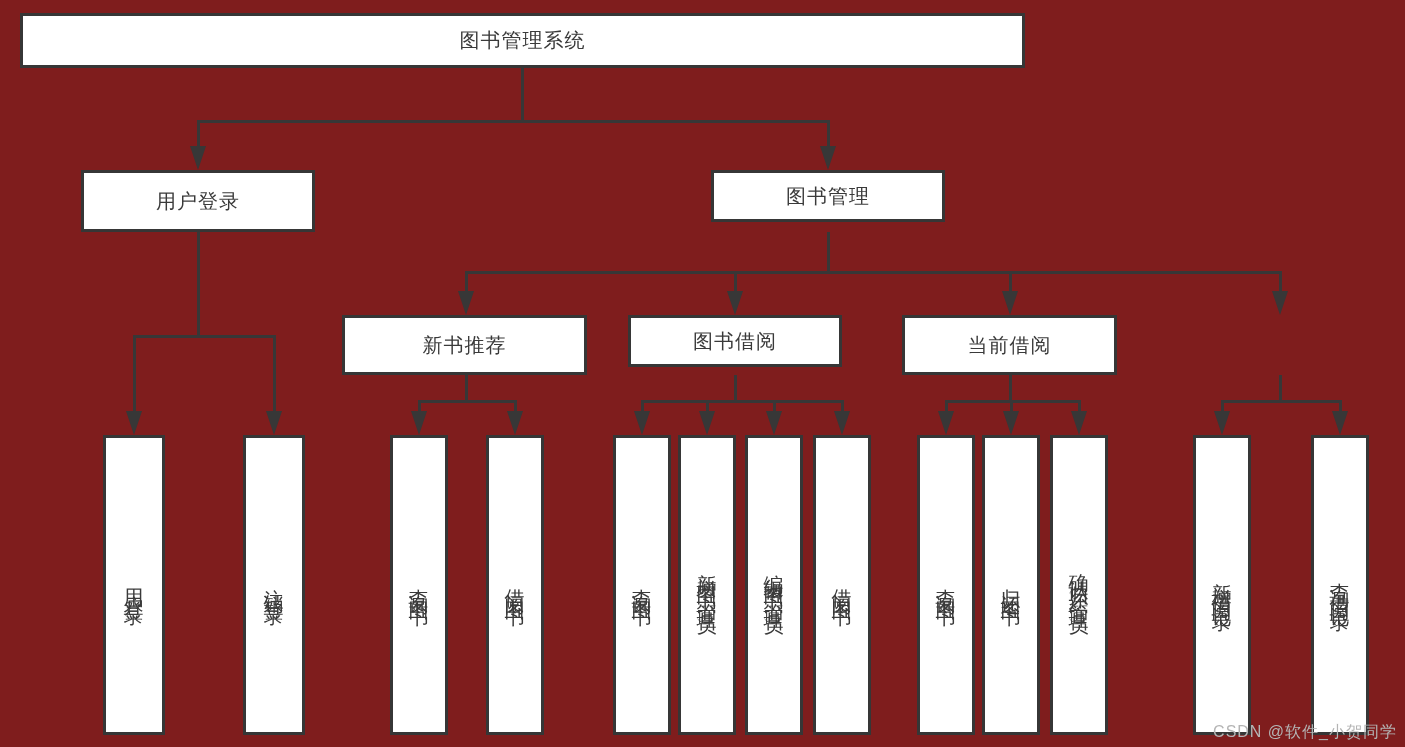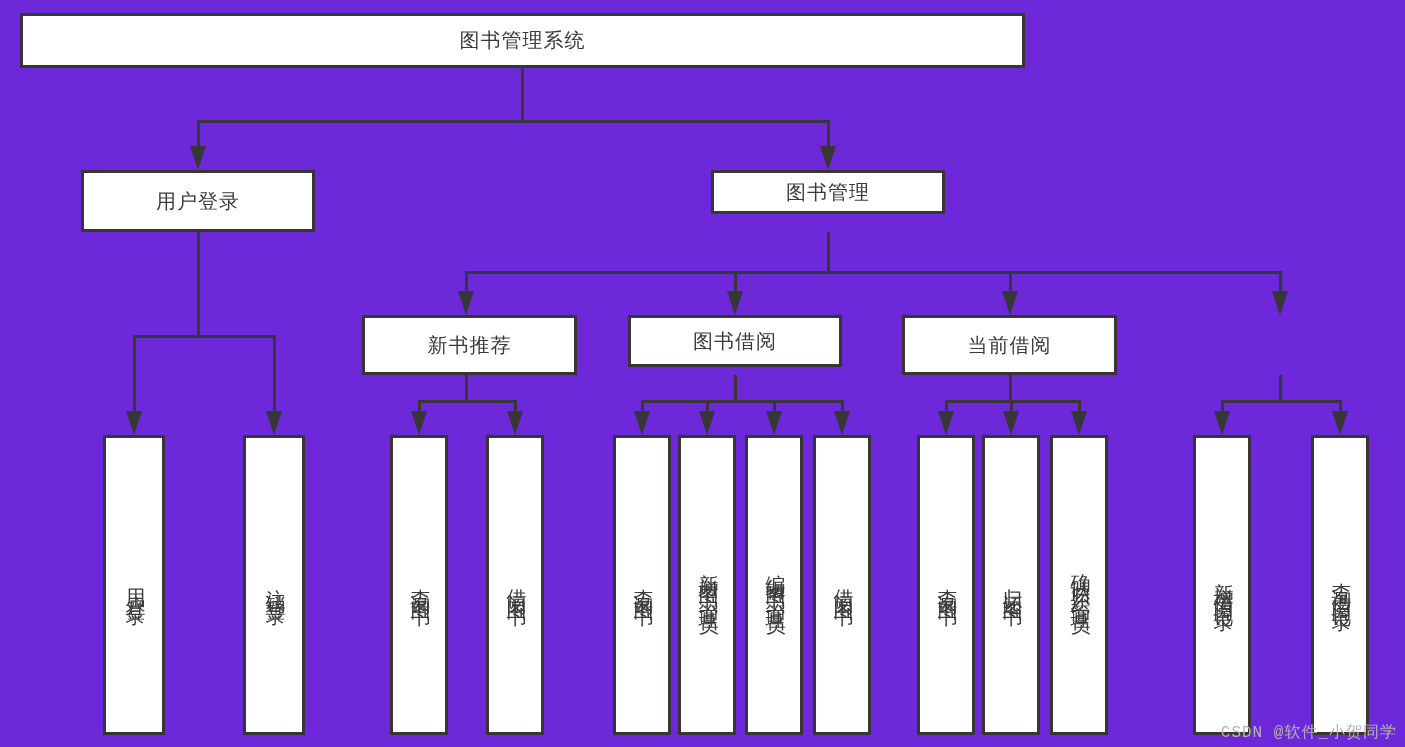--- a/index.html
+++ b/index.html
@@ -5,23 +5,22 @@
   html, body {
     margin: 0;
     padding: 0;
     background: #ffffff;
     font-family: "Liberation Sans", sans-serif;
   }
   .canvas {
     position: relative;
     width: 1405px;
     height: 747px;
-    background: #6d28d9;
+    background: #7f1d1d;
     overflow: hidden;
-    font-family: Liberation Mono, monospace;
   }
   
   .box {
     position: absolute;
     box-sizing: border-box;
     background: #ffffff;
     border: 3px solid #363636;
     color: #3a3a3a;
     display: flex;
     align-items: center;
@@ -131,25 +130,25 @@
   <div class="vl" style="left:1339px; top:400px; height:14px;"></div>
   <div class="arrow" style="left:1332px; top:411px;"></div>
 
   <div class="box" style="left:20px; top:13px; width:1005px; height:55px;">
     <span>图书管理系统</span>
   </div>
 
   <div class="box" style="left:81px; top:170px; width:234px; height:62px;">
     <span>用户登录</span>
   </div>
-  <div class="box" style="left:711px; top:170px; width:234px; height:44px;">
+  <div class="box" style="left:711px; top:170px; width:234px; height:52px;">
     <span>图书管理</span>
   </div>
 
-  <div class="box" style="left:362px; top:315px; width:215px; height:60px;">
+  <div class="box" style="left:342px; top:315px; width:245px; height:60px;">
     <span>新书推荐</span>
   </div>
   <div class="box" style="left:628px; top:315px; width:214px; height:52px;">
     <span>图书借阅</span>
   </div>
   <div class="box" style="left:902px; top:315px; width:215px; height:60px;">
     <span>当前借阅</span>
   </div>
 
   <div class="box vbox" style="left:103px; top:435px; width:62px; height:300px;">

